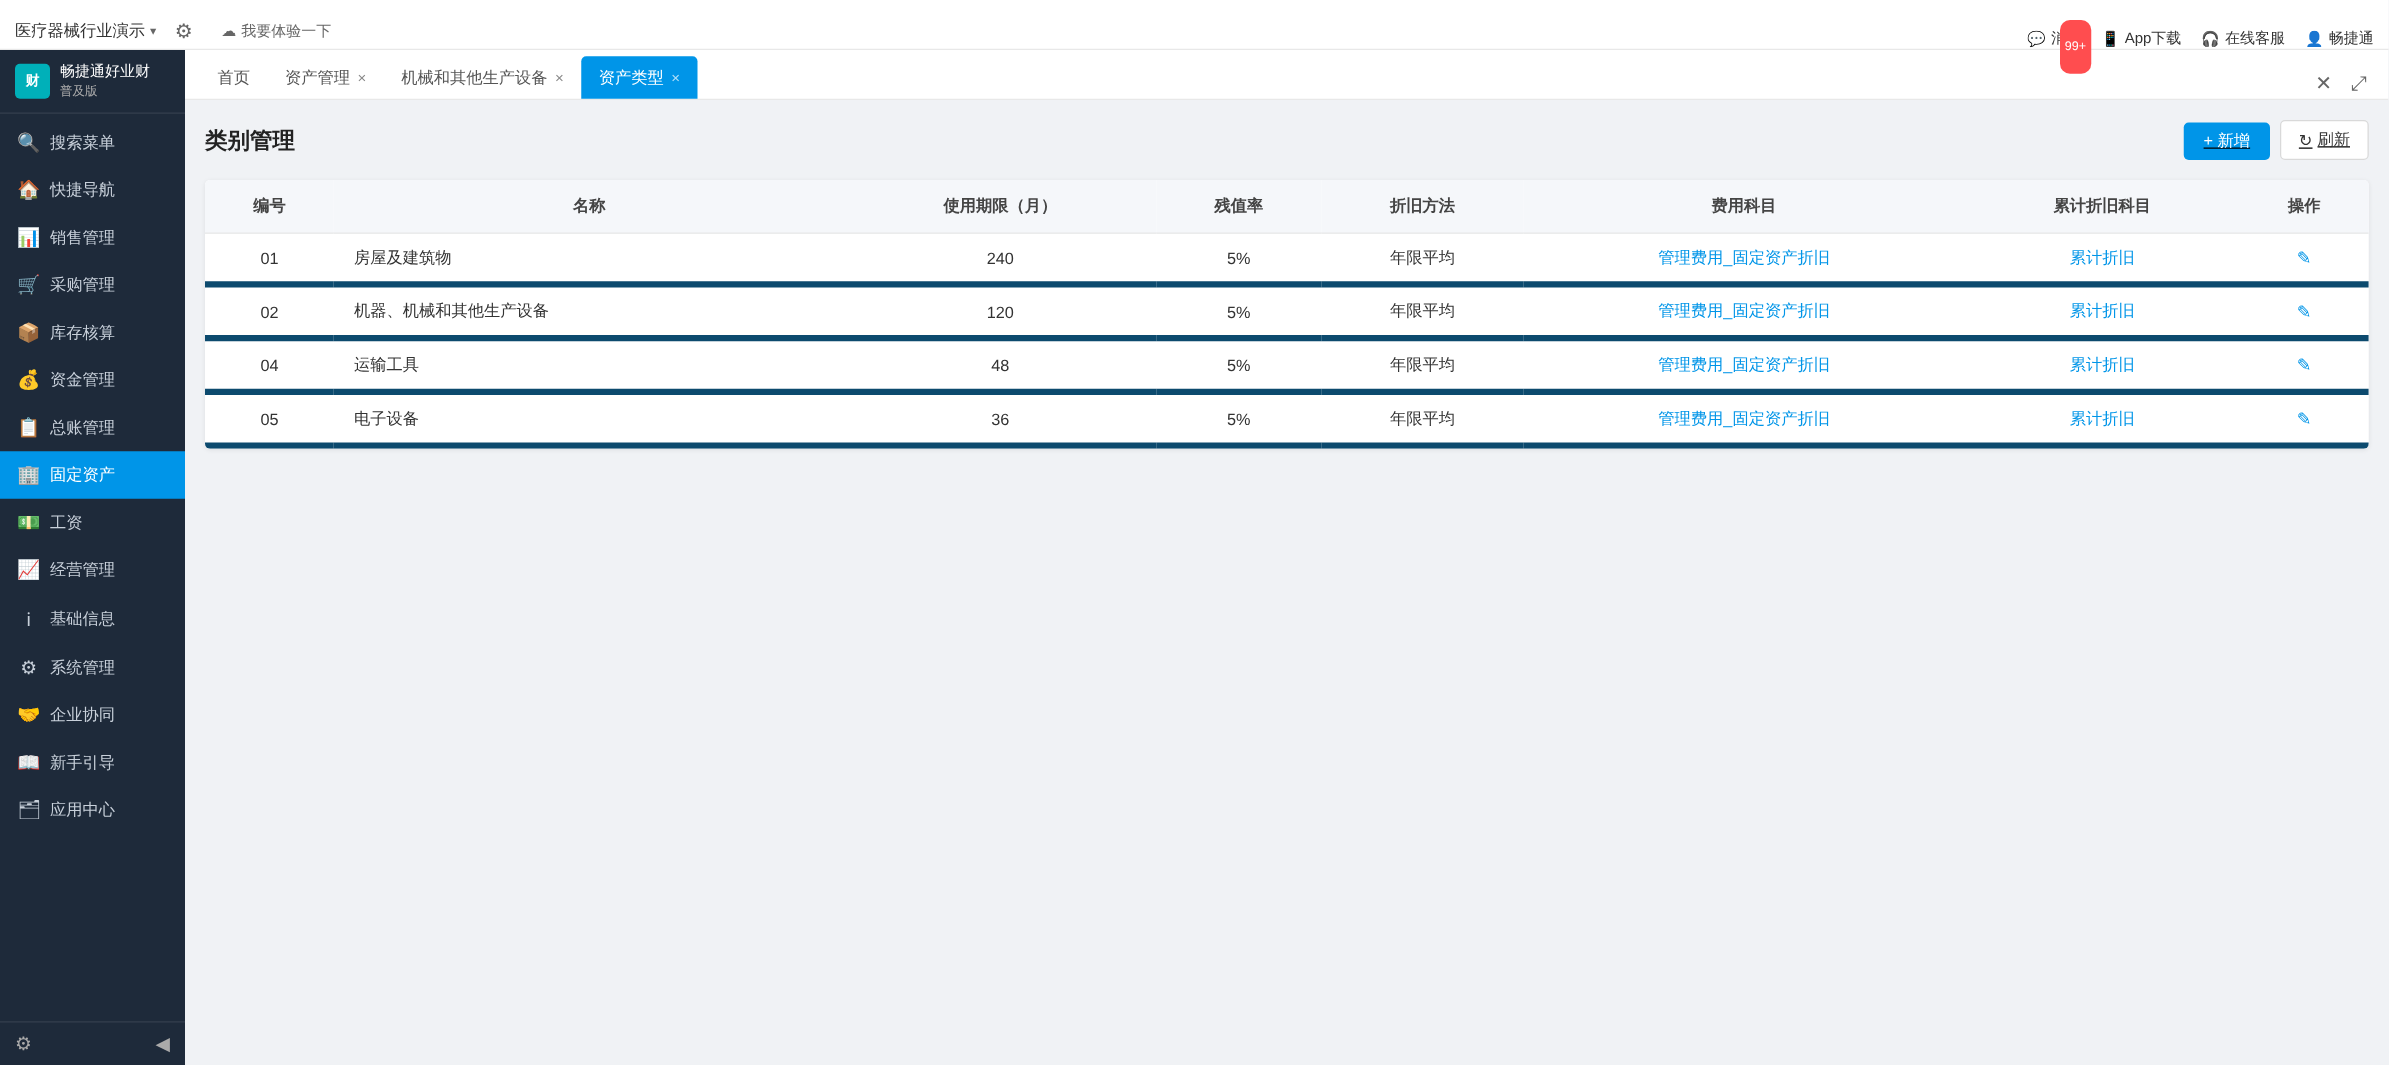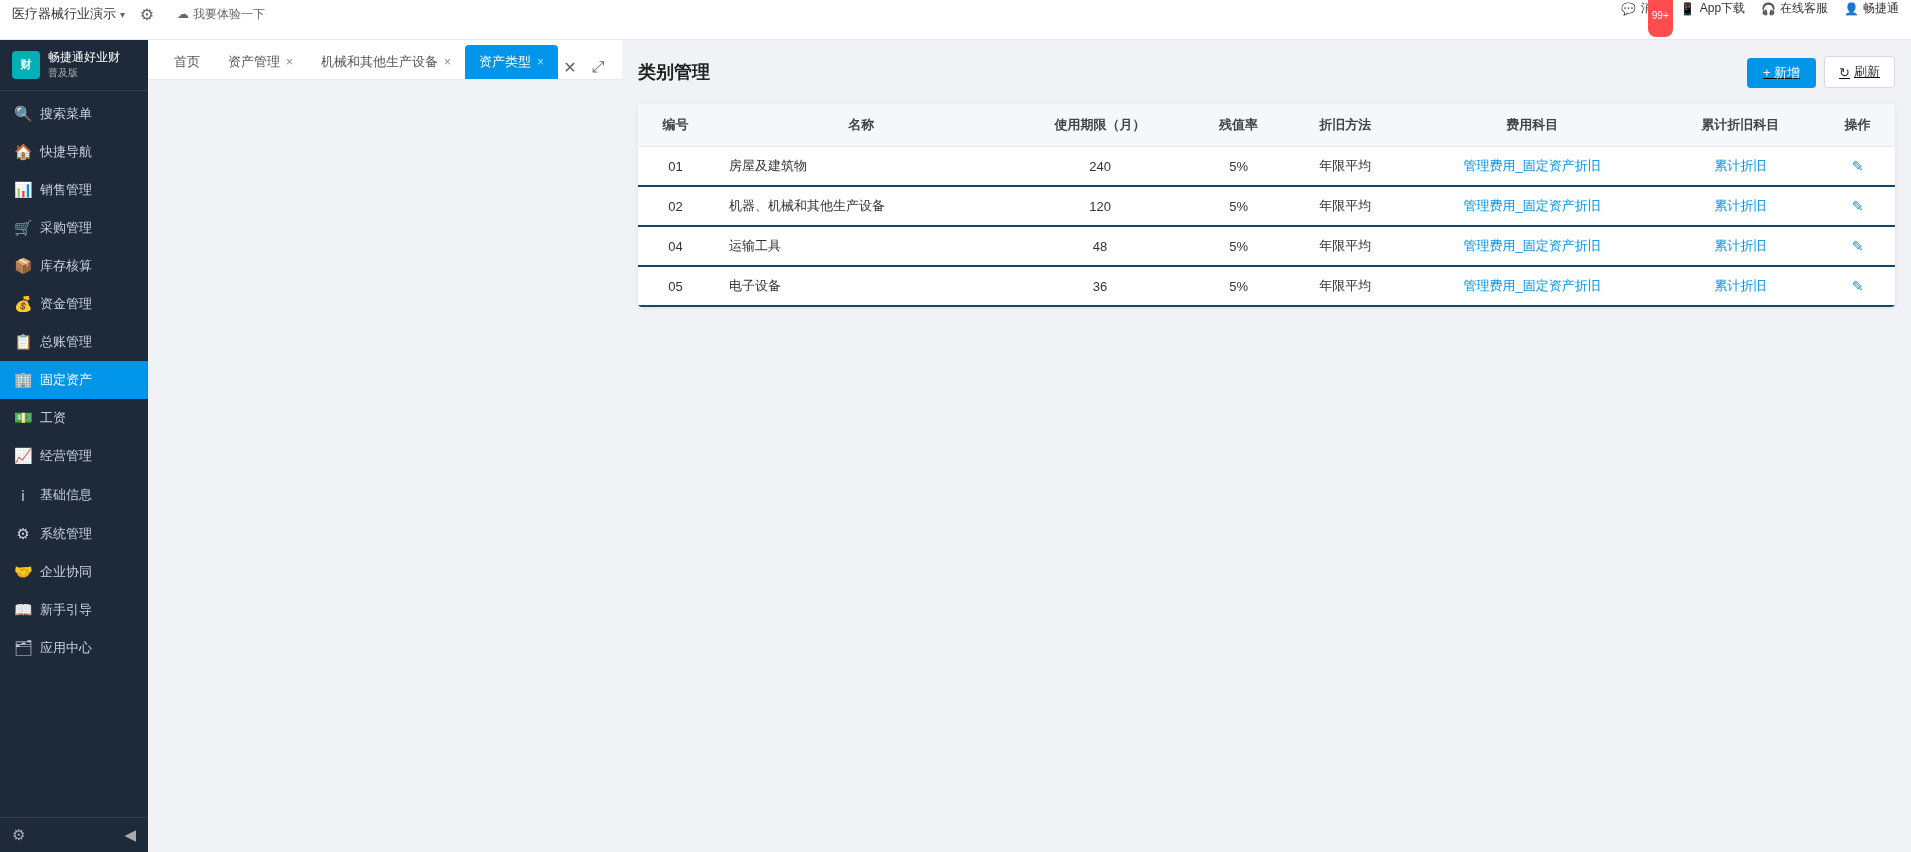--- a/index.html
+++ b/index.html
@@ -4,21 +4,21 @@
   <style>
     * { box-sizing: border-box; margin: 0; padding: 0; }
     body { font-family: 'Microsoft YaHei', Arial, sans-serif; font-size: 13px; background: #f0f2f5; display: flex; flex-direction: column; height: 852px; overflow: hidden; }
 
     
     .top-bar {
       height: 40px;
       background: #fff;
       border-bottom: 1px solid #e8e8e8;
       display: flex;
-      align-items: flex-start;
+      align-items: flex-end;
       padding: 0 12px;
       gap: 8px;
       flex-shrink: 0;
     }
     .top-bar-left {
       display: flex;
       align-items: center;
       gap: 8px;
       flex: 1;
     }
@@ -125,20 +125,21 @@
       align-items: center;
       justify-content: space-between;
       border-top: 1px solid rgba(255,255,255,0.1);
     }
     .sidebar-footer-icon { color: #aaa; font-size: 15px; cursor: pointer; }
 
     
     .content-area {
       flex: 1;
       display: flex;
+      flex-direction: column;
       overflow: hidden;
       background: #f0f2f5;
     }
 
     
     .tab-bar {
       height: 40px;
       background: #fff;
       border-bottom: 1px solid #e8e8e8;
       display: flex;
@@ -246,21 +247,21 @@
       padding: 12px 10px;
       text-align: center;
       font-weight: 600;
       color: #444;
       border-bottom: 1px solid #e8e8e8;
       font-size: 13px;
     }
     .data-table td {
       padding: 10px 10px;
       text-align: center;
-      border-bottom: 2px solid #0c4a6e;
+      border-bottom: 5px solid #0c4a6e;
       color: #333;
       font-size: 13px;
     }
     .data-table td:nth-child(2) { text-align: left; padding-left: 16px; }
 
     .link-text { color: #0095e8; cursor: pointer; }
     .edit-icon { color: #0095e8; cursor: pointer; font-size: 14px; }
 
     
     .sidebar::-webkit-scrollbar { width: 4px; }

